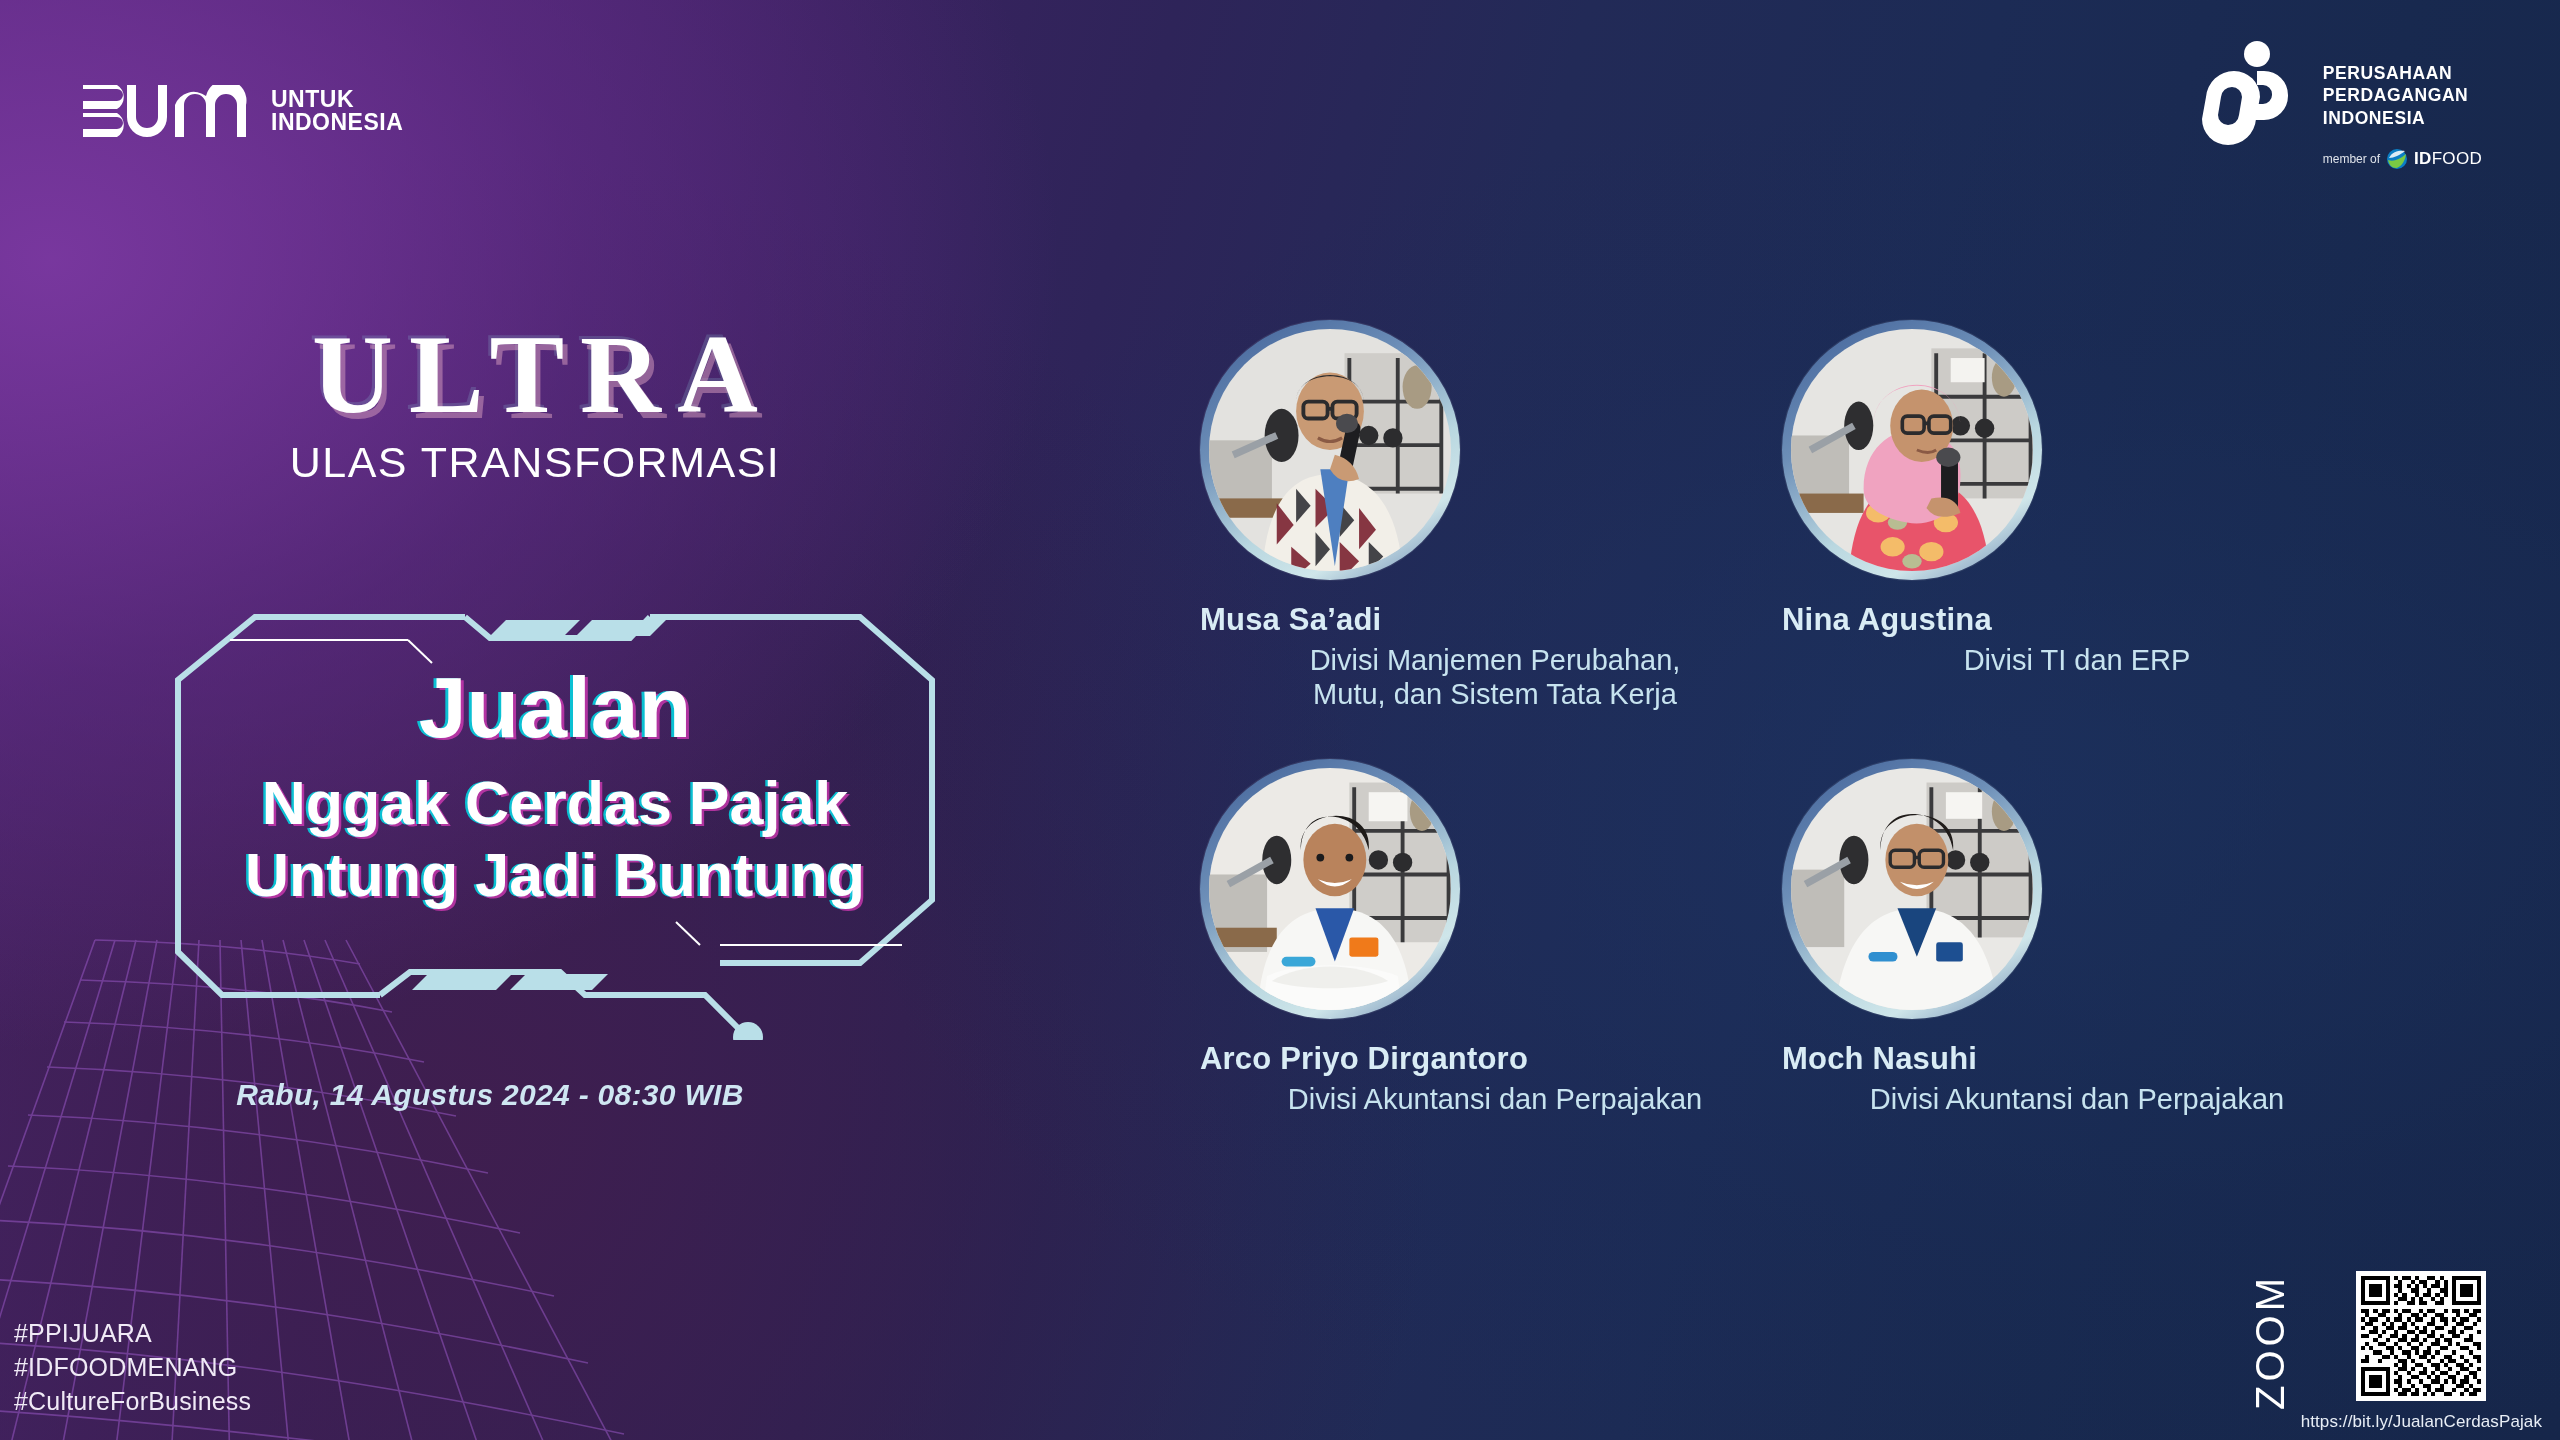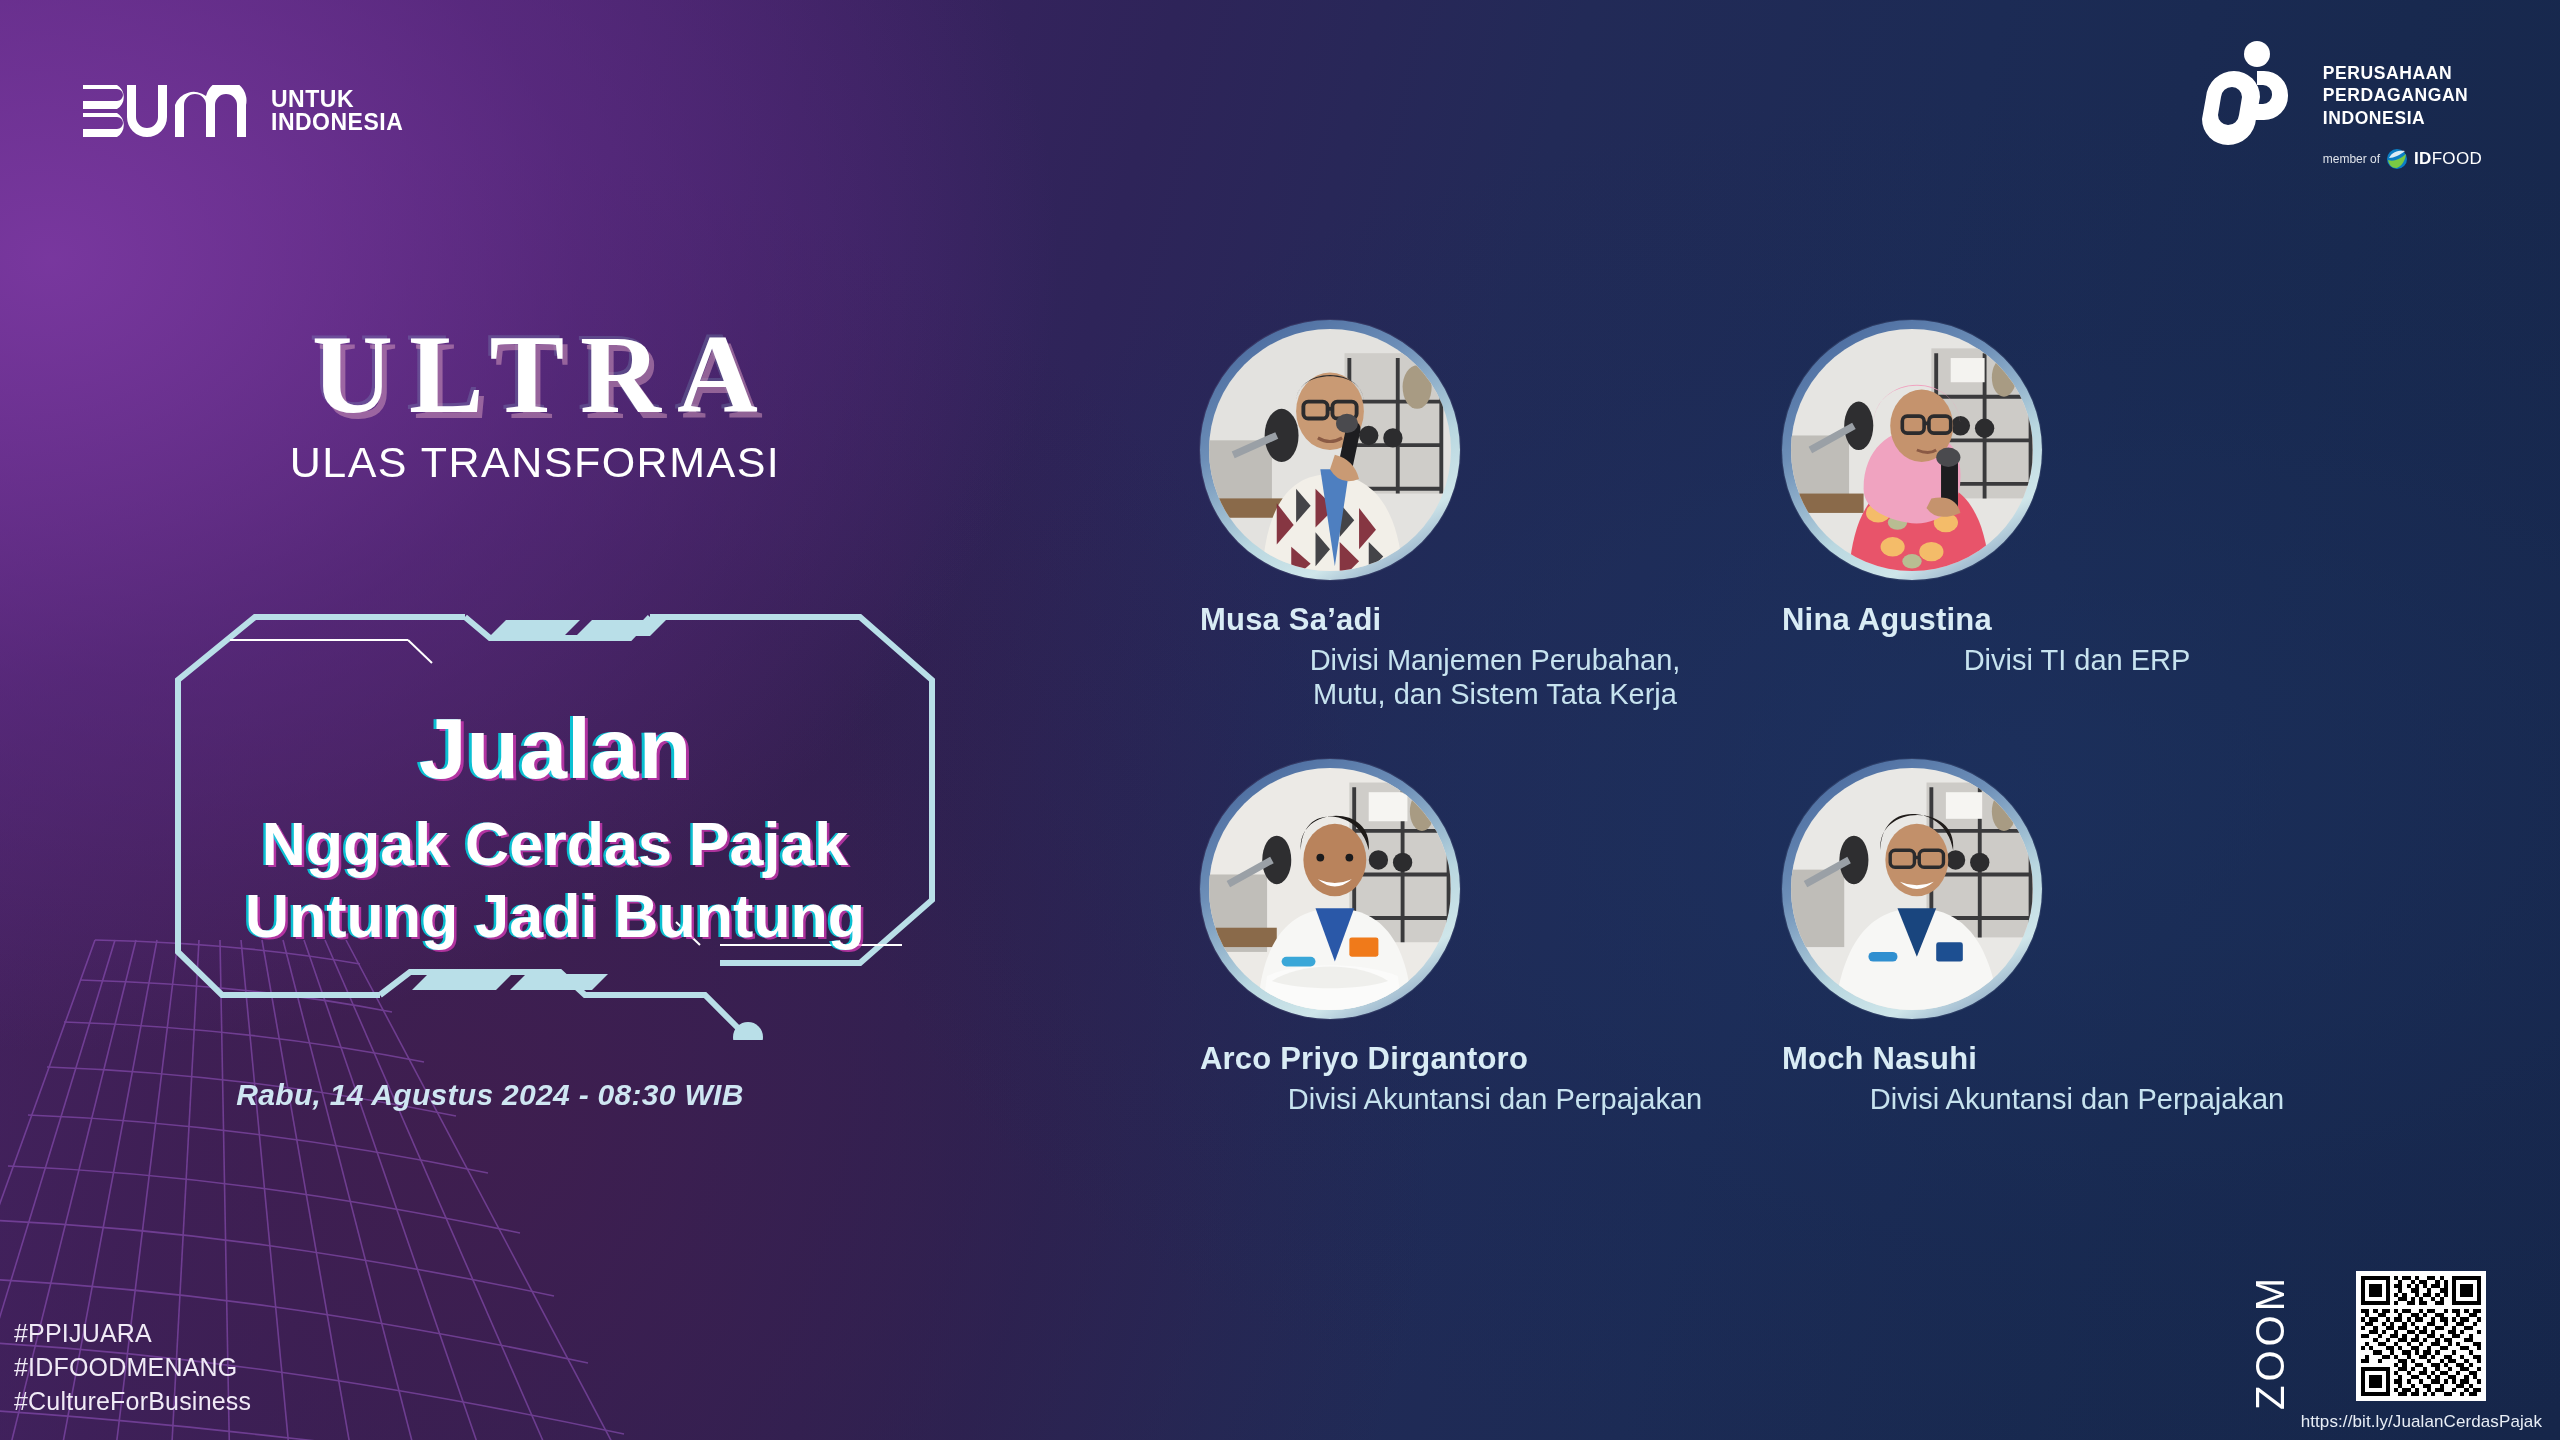--- a/index.html
+++ b/index.html
@@ -51,21 +51,21 @@
   }
   .ultra-sub {
     margin-top:8px; font-size:43px; color:#ffffff; letter-spacing:1.5px;
     font-weight:400;
   }
 
   
   .frame { position:absolute; left:160px; top:600px; width:790px; height:440px; z-index:3; }
 
   
-  .headline { position:absolute; left:160px; top:704px; width:790px; text-align:center; z-index:4; }
+  .headline { position:absolute; left:160px; top:663px; width:790px; text-align:center; z-index:4; }
   .hl-main {
     font-size:86px; font-weight:bold; color:#ffffff; line-height:1.04;
     text-shadow:-3px 0 0 rgba(0,220,230,.85), 3px 2px 0 rgba(225,60,190,.70);
   }
   .hl-l2, .hl-l3 {
     font-size:61px; font-weight:bold; color:#ffffff; line-height:1.18;
     text-shadow:-2.5px 0 0 rgba(0,220,230,.85), 2.5px 2px 0 rgba(225,60,190,.70);
   }
   .hl-l2 { margin-top:16px; }
 

